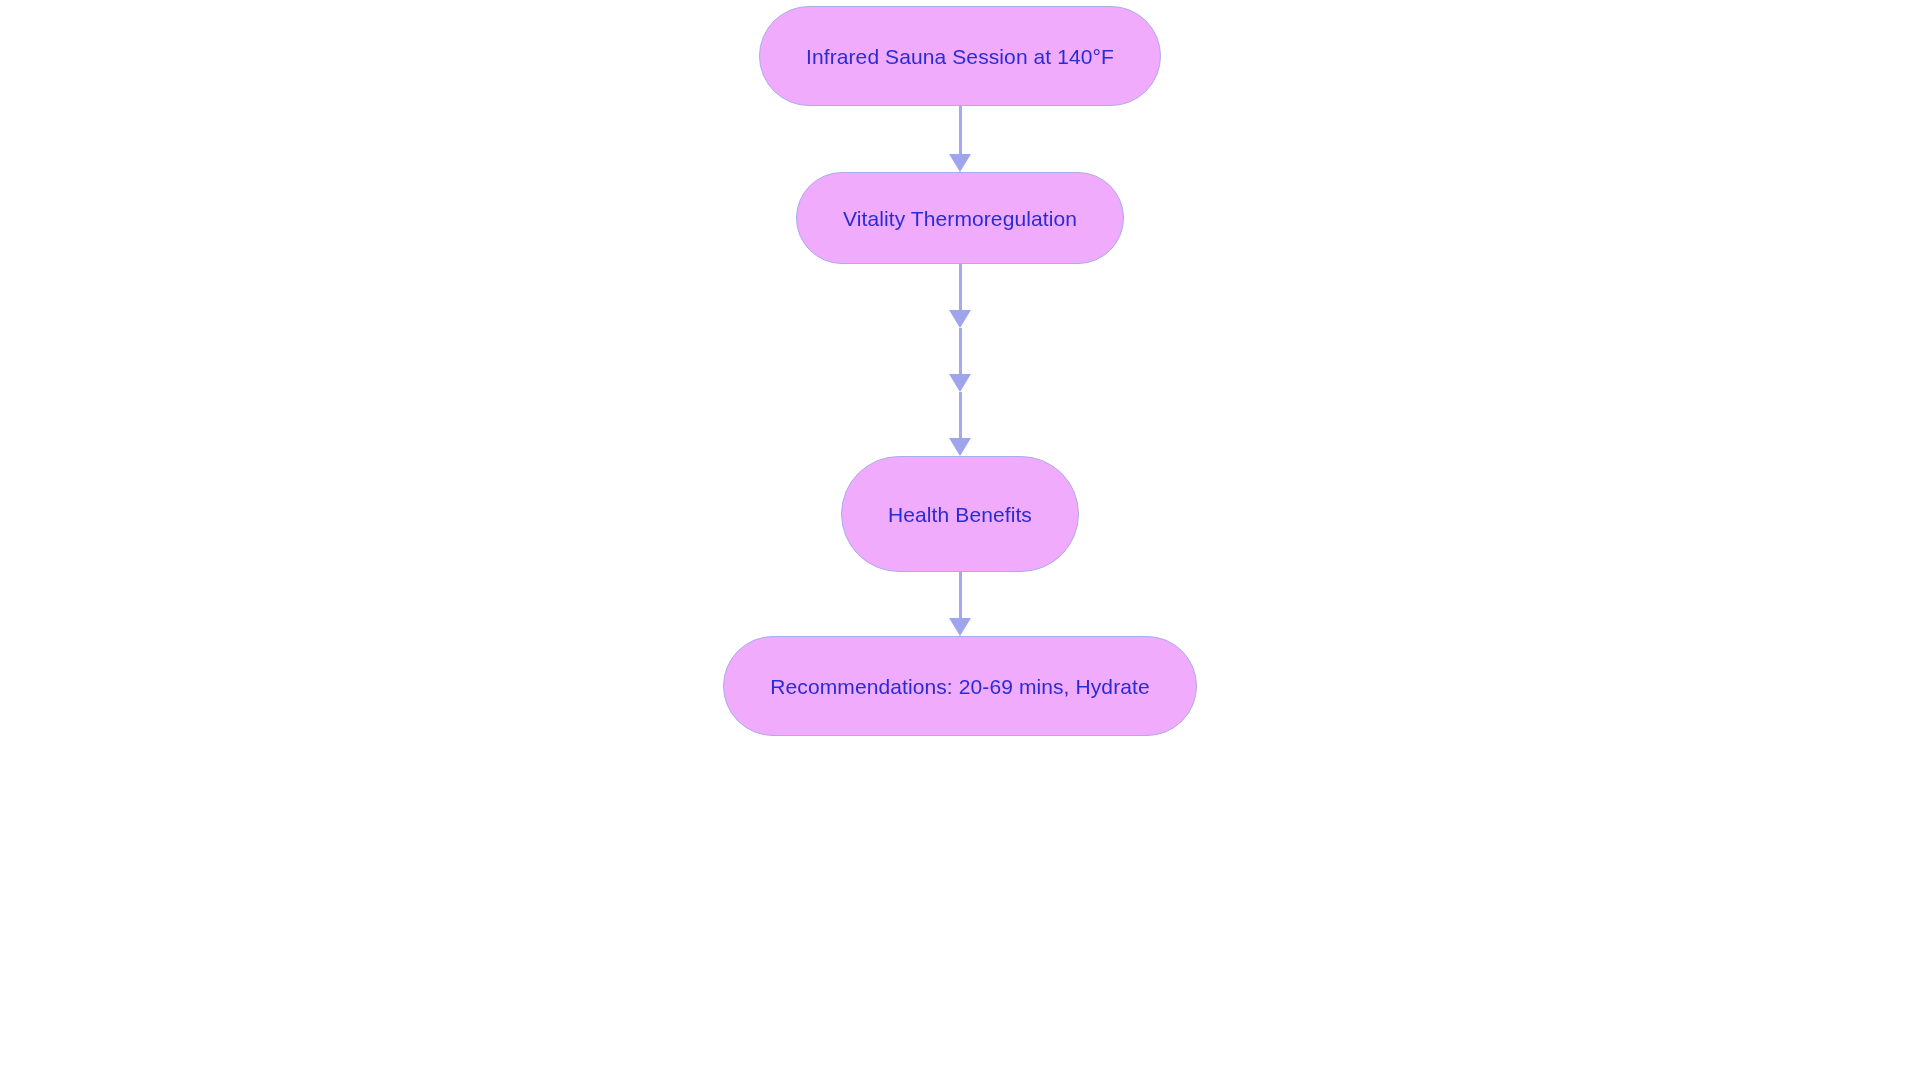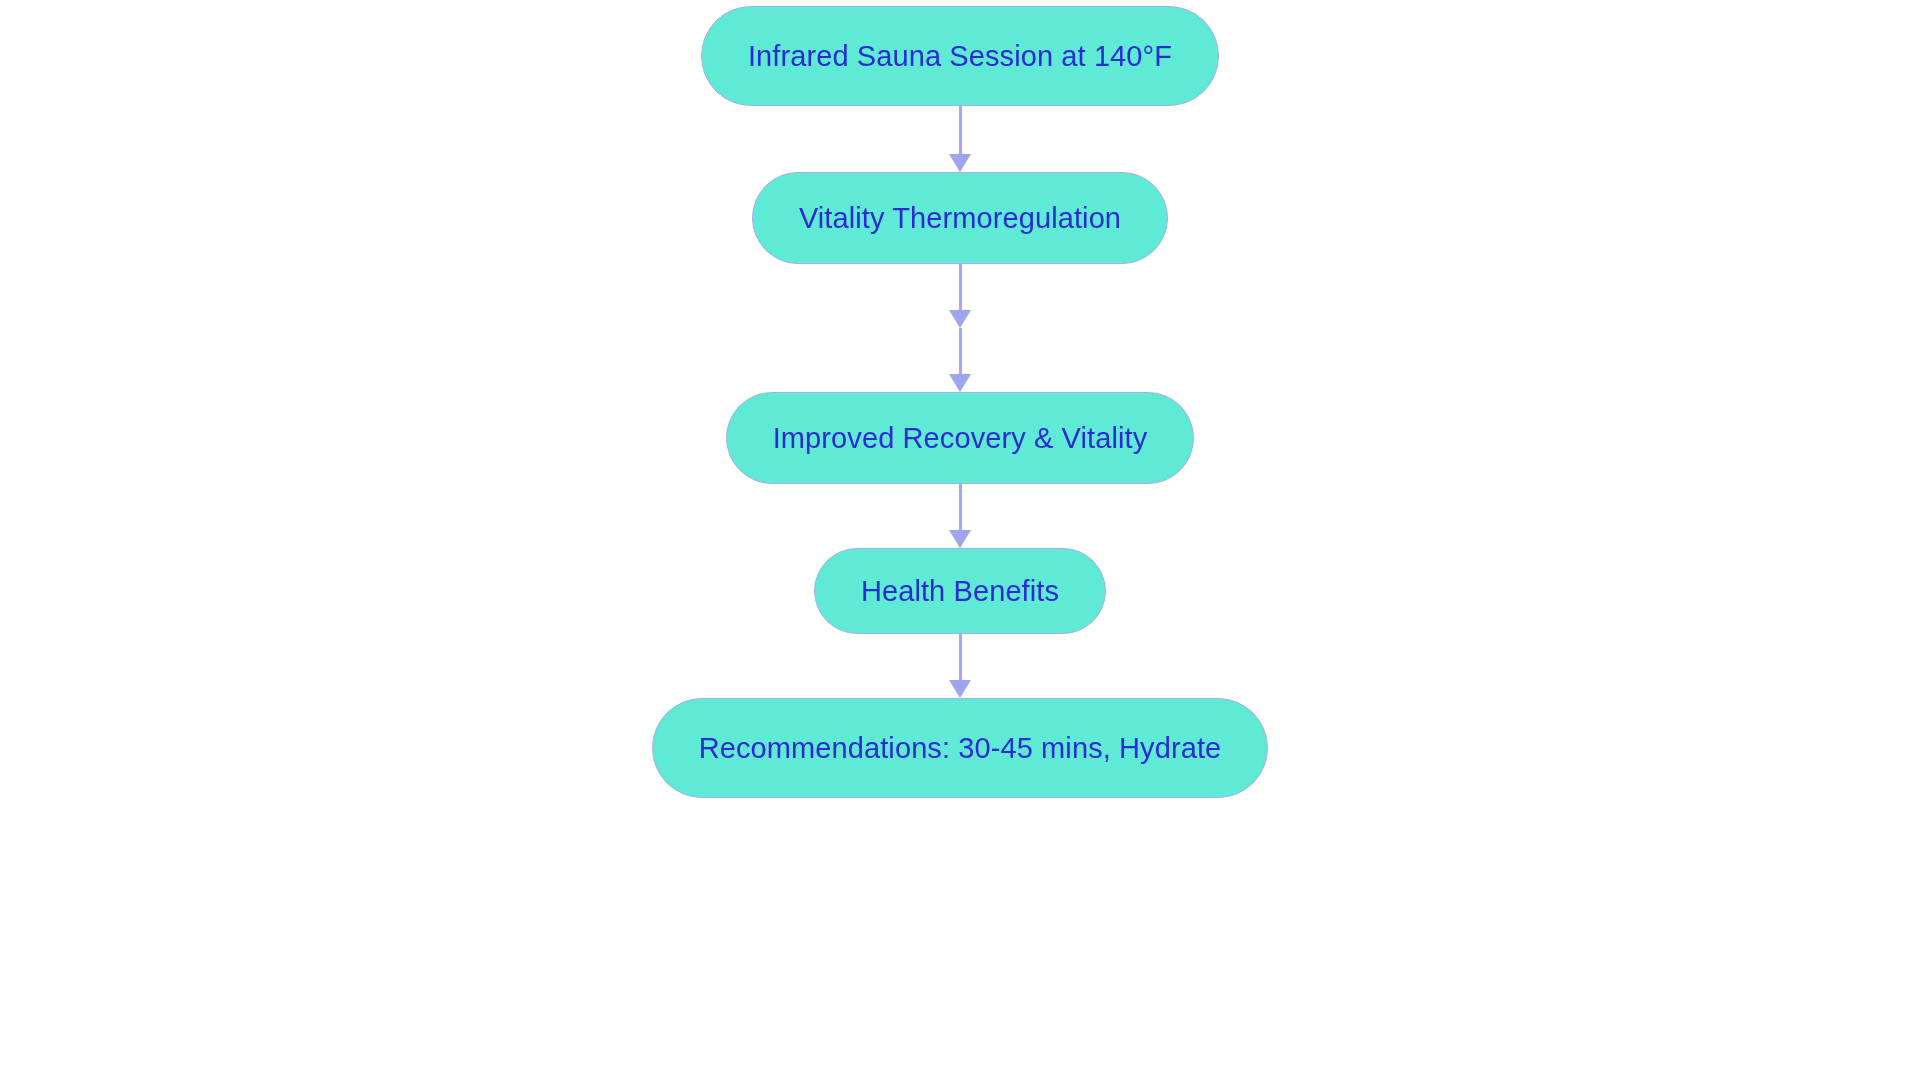--- a/index.html
+++ b/index.html
@@ -27,25 +27,25 @@
     height: 1083px;
     display: flex;
     flex-direction: column;
     align-items: center;
   }
   .node {
     box-sizing: border-box;
     display: flex;
     align-items: center;
     justify-content: flex-end;
-    background: #5eead4;
+    background: #f0abfc;
     border: 1.6px solid #a9adee;
     border-radius: 999px;
     color: #2b2bd4;
-    font-size: 29px;
+    font-size: 21px;
     font-weight: 400;
     letter-spacing: 0.1px;
     white-space: nowrap;
     padding: 0 46px;
   }
   .node-label {
     line-height: 1;
     display: block;
   }
   .connector {
@@ -69,21 +69,21 @@
     margin-top: -1px;
   }
   .n0 { height: 100px; margin-top: 6px; }
   .c0 { height: 66px; }
   .n1 { height: 92px; }
   .c1 { height: 64px; }
   .n2 { height: 100px; }
   .c2 { height: 64px; }
   .n3 { height: 92px; }
   .c3 { height: 64px; }
-  .n4 { height: 86px; }
+  .n4 { height: 116px; }
   .c4 { height: 64px; }
   .n5 { height: 100px; }
 </style>
 </head>
 <body>
 
 <div id="flowchart-canvas">
   <div class="flow-column">
 
     <div class="node n0">
@@ -103,36 +103,33 @@
       <div class="connector-line"></div>
       <div class="connector-head"></div>
     </div>
 
 
     <div class="connector c2">
       <div class="connector-line"></div>
       <div class="connector-head"></div>
     </div>
 
-    <div class="node n3">
-      <span class="node-label">Improved Recovery &amp; Vitality</span>
-    </div>
 
     <div class="connector c3">
       <div class="connector-line"></div>
       <div class="connector-head"></div>
     </div>
 
     <div class="node n4">
       <span class="node-label">Health Benefits</span>
     </div>
 
     <div class="connector c4">
       <div class="connector-line"></div>
       <div class="connector-head"></div>
     </div>
 
     <div class="node n5">
-      <span class="node-label">Recommendations: 30-45 mins, Hydrate</span>
+      <span class="node-label">Recommendations: 20-69 mins, Hydrate</span>
     </div>
 
   </div>
 </div>
 
 </body></html>

